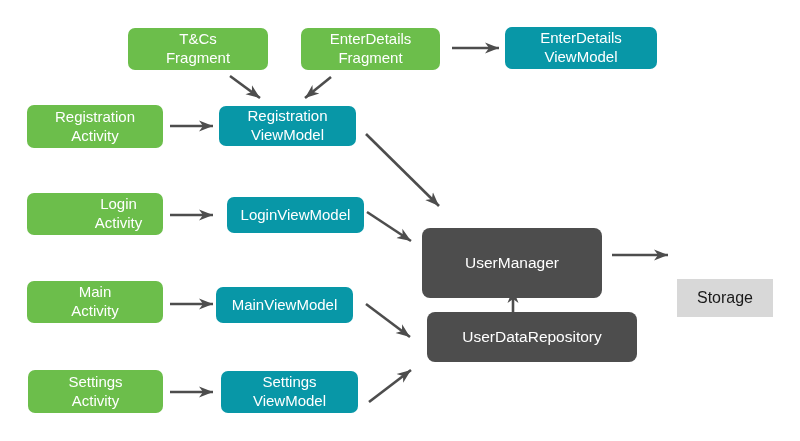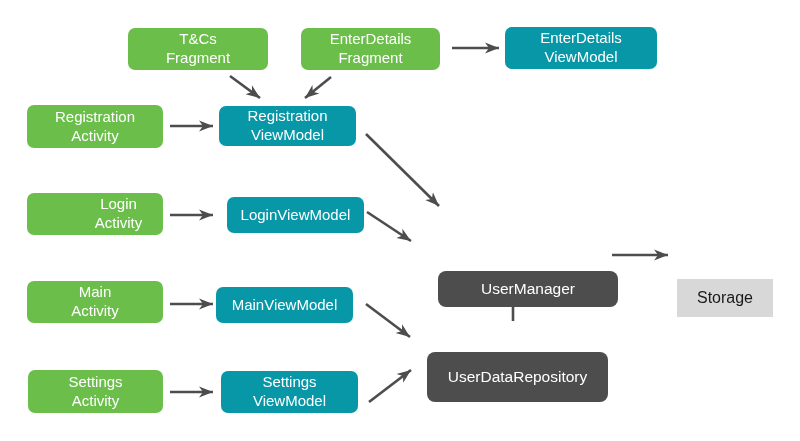--- a/index.html
+++ b/index.html
@@ -110,19 +110,19 @@
 Activity</div>
 
   <div class="node viewmodel" style="left:216px; top:287px; width:137px; height:36px;">MainViewModel</div>
 
   <div class="node view" style="left:28px; top:370px; width:135px; height:43px;">Settings
 Activity</div>
 
   <div class="node viewmodel" style="left:221px; top:371px; width:137px; height:42px;">Settings
 ViewModel</div>
 
-  <div class="node manager" style="left:438px; top:228px; width:180px; height:36px;margin-top:43px;">UserManager</div>
+  <div class="node manager" style="left:422px; top:228px; width:180px; height:70px;">UserManager</div>
 
-  <div class="node manager" style="left:427px; top:352px; width:181px; height:50px;">UserDataRepository</div>
+  <div class="node manager" style="left:427px; top:312px; width:210px; height:50px;">UserDataRepository</div>
 
   <div class="node storage" style="left:677px; top:235px; width:96px; height:38px;">Storage</div>
 
 </div>
 
 </body></html>

